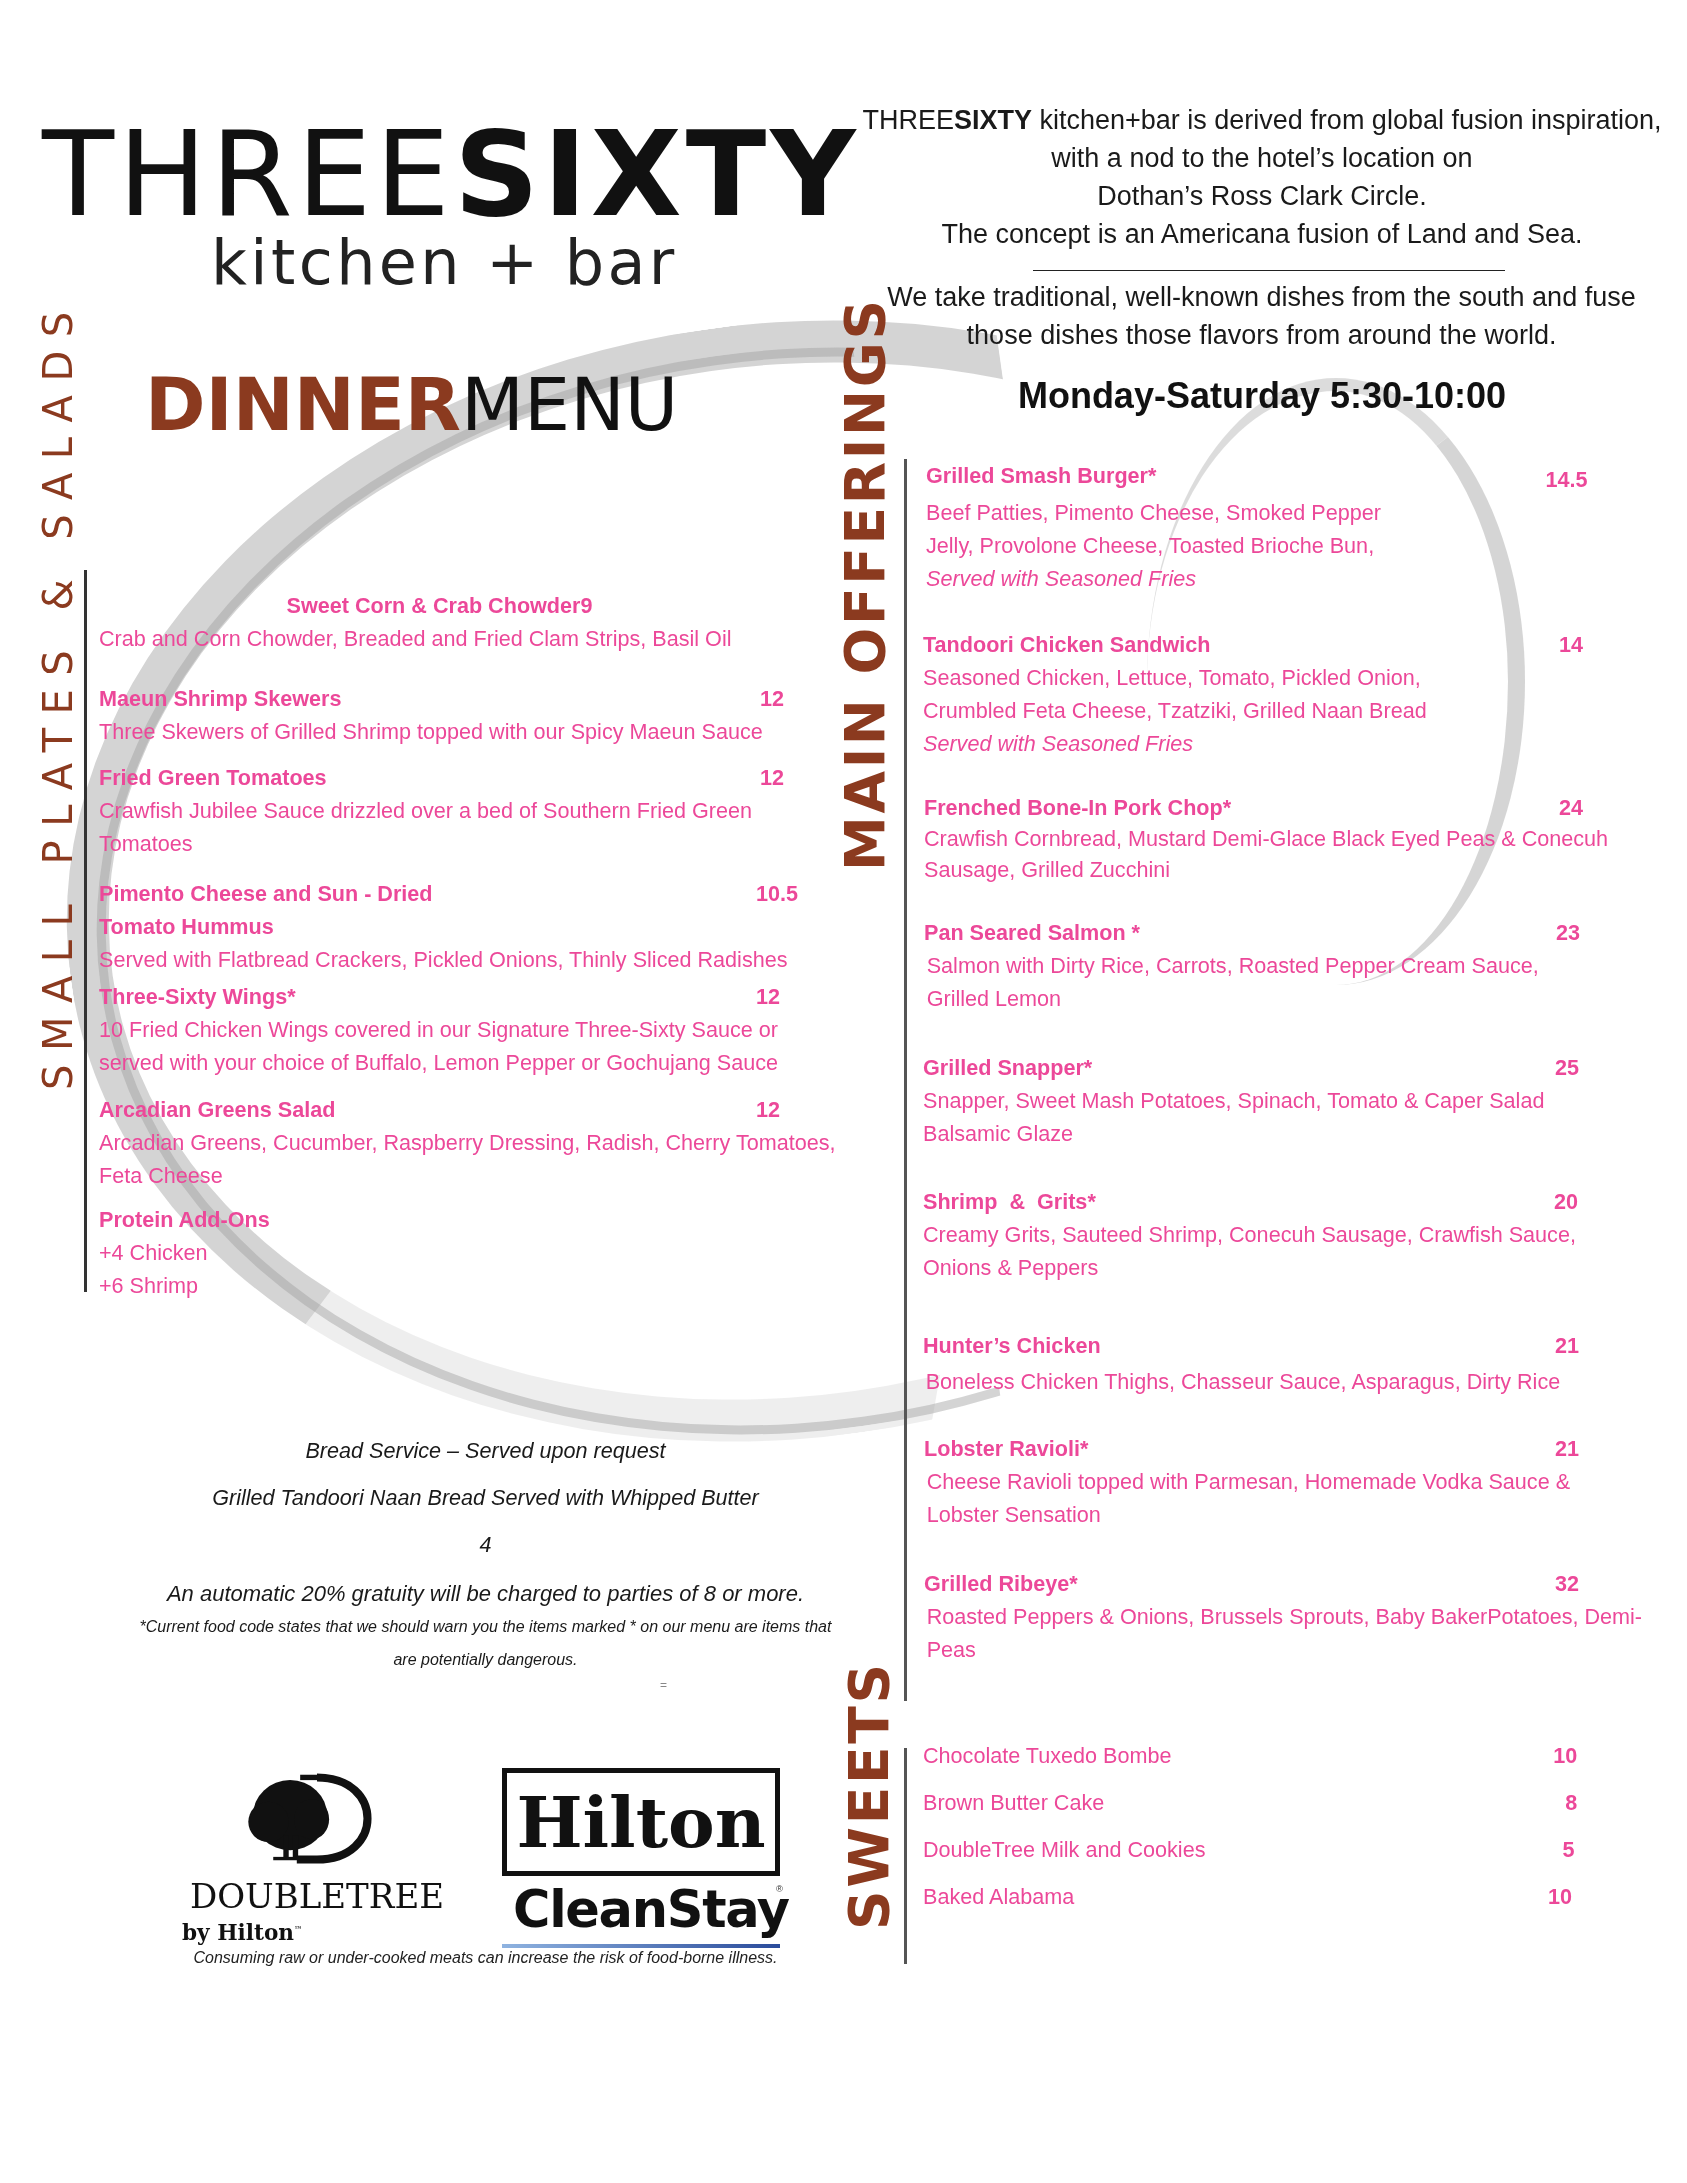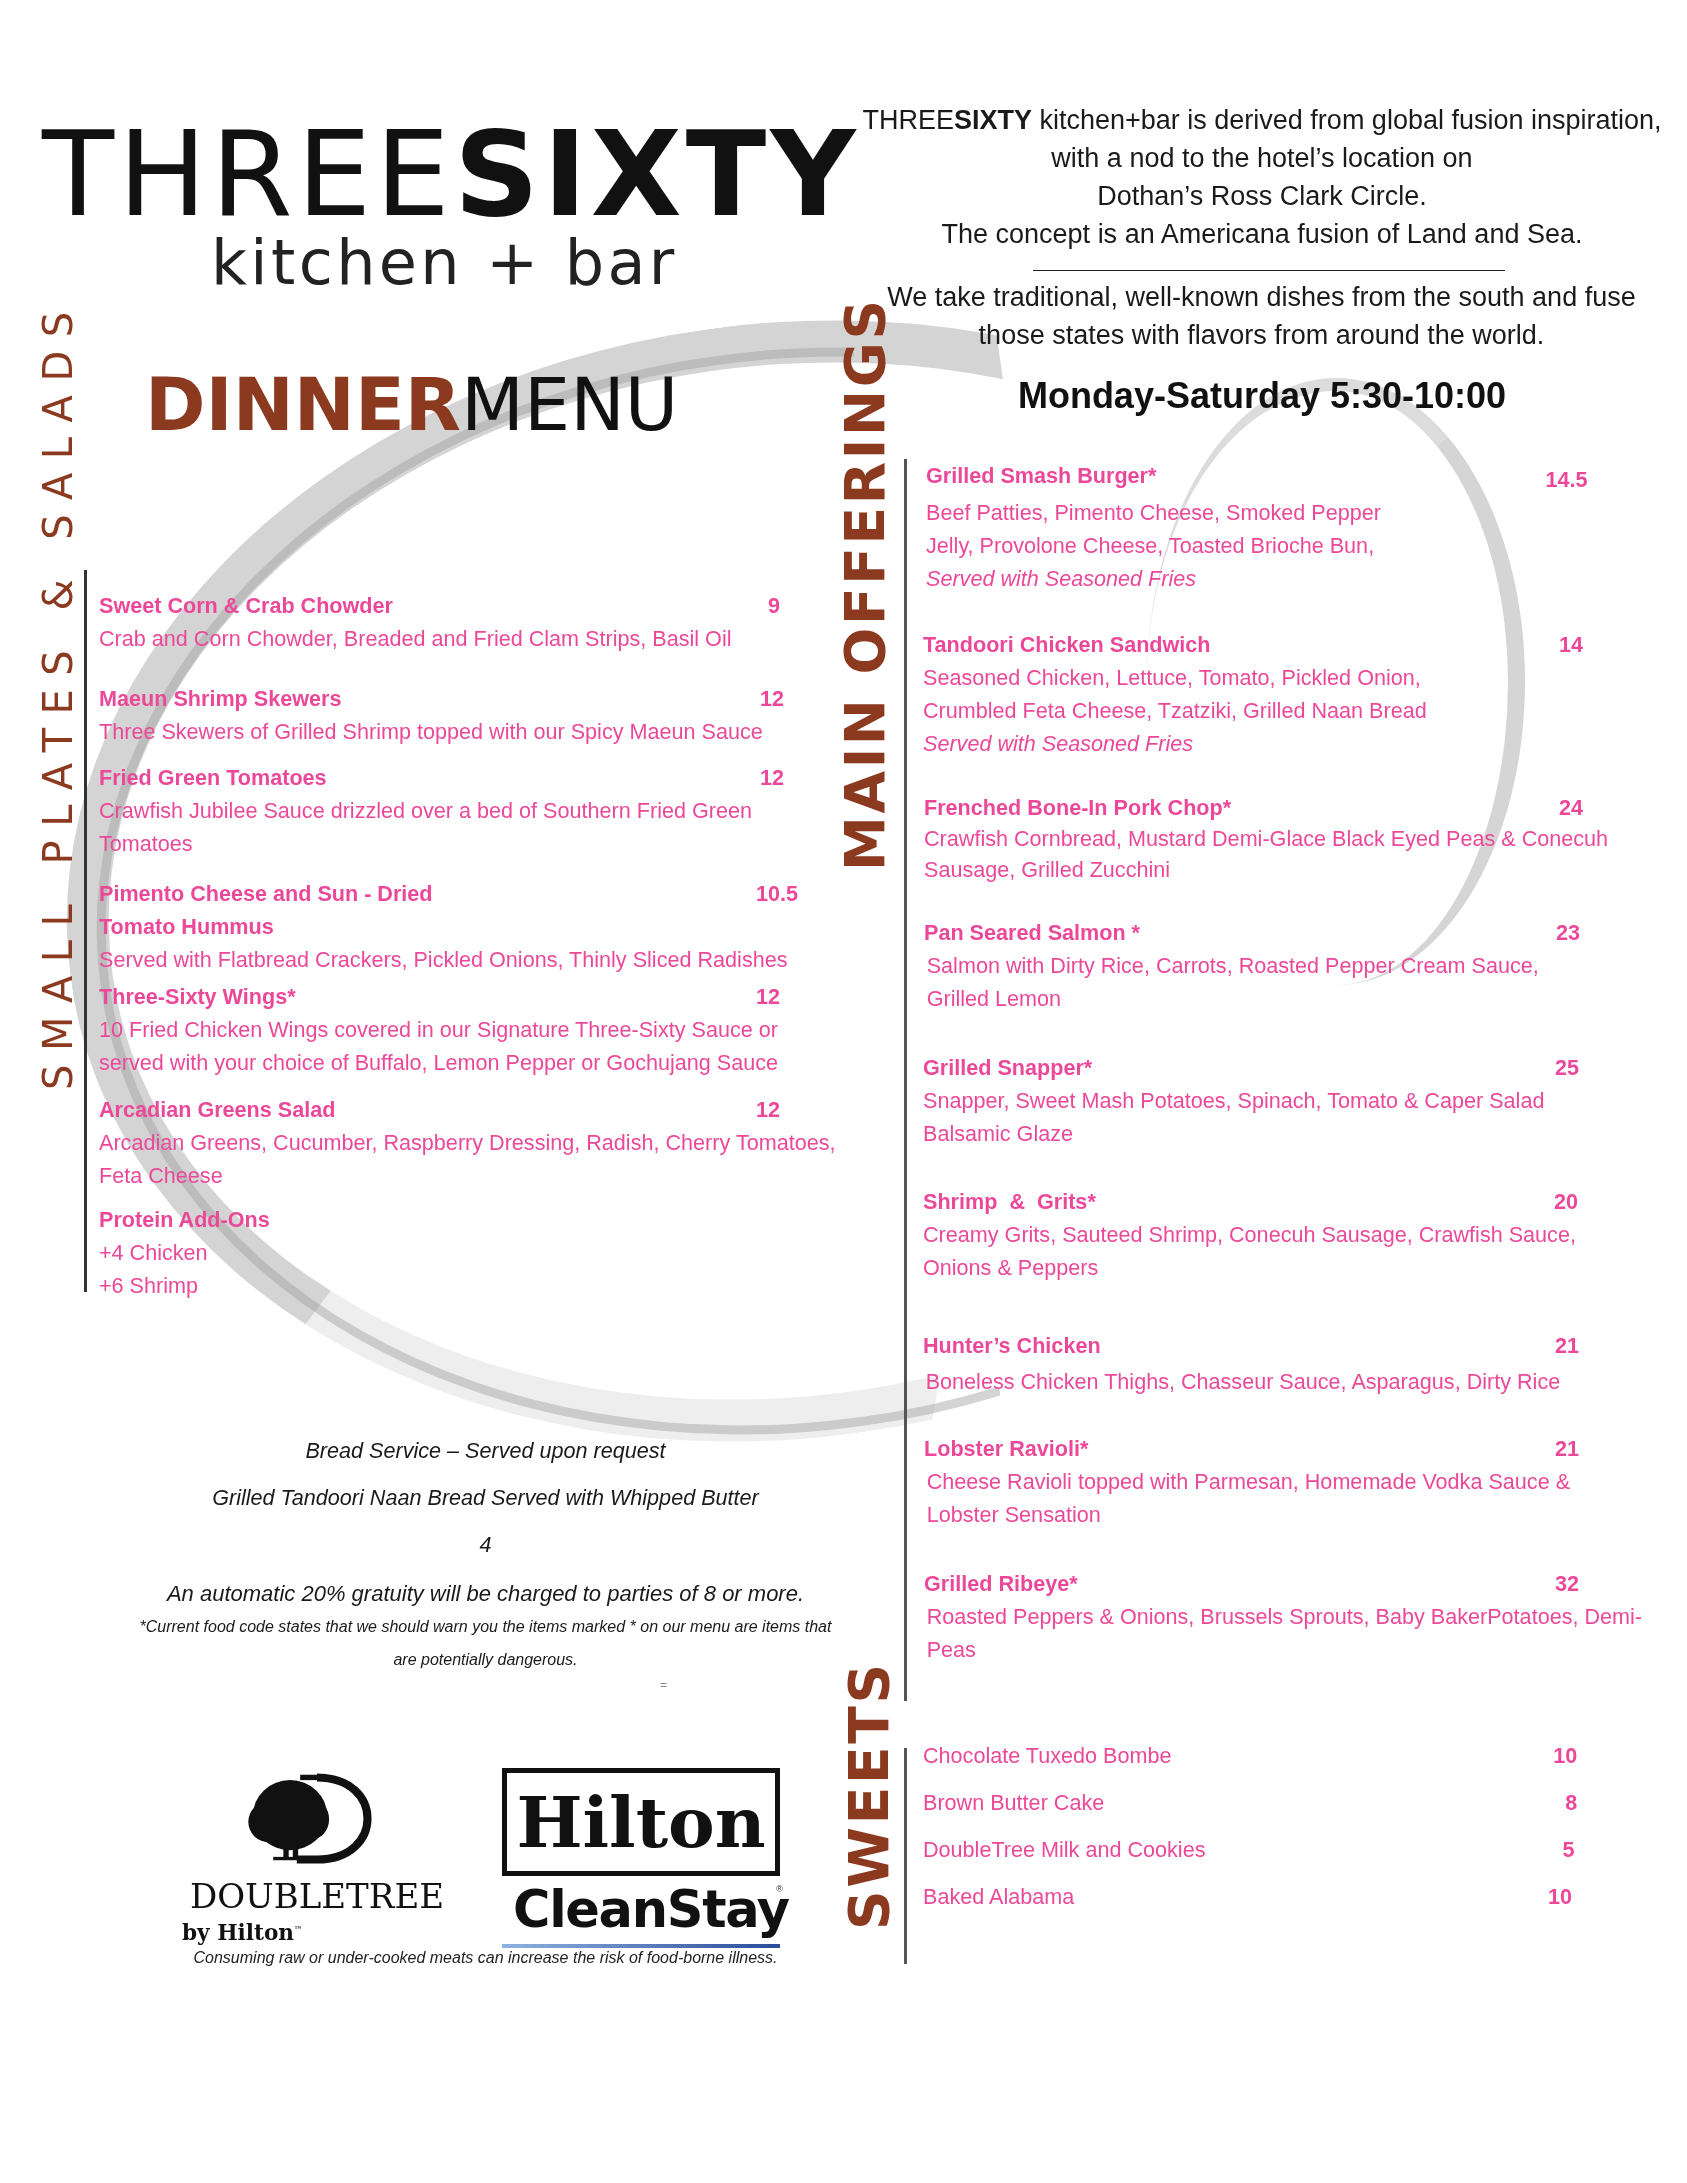--- a/index.html
+++ b/index.html
@@ -94,34 +94,34 @@
 
 <div class="abs intro">
   <div><span>THREE</span><b>SIXTY</b><span> kitchen+bar is derived from global fusion inspiration,</span></div>
   <div>with a nod to the hotel’s location on</div>
   <div>Dothan’s Ross Clark Circle.</div>
   <div>The concept is an Americana fusion of Land and Sea.</div>
 </div>
 <div class="abs intro-rule"></div>
 <div class="abs intro2">
   <div>We take traditional, well-known dishes from the south and fuse</div>
-  <div>those states with flavors from around the world.</div>
+  <div>those dishes those flavors from around the world.</div>
 </div>
 <div class="abs hours">Monday-Saturday 5:30-10:00</div>
 
 <div class="vlabel vl-small">SMALL PLATES &amp; SALADS</div>
 <div class="vlabel vl-main">MAIN OFFERINGS</div>
 <div class="vlabel vl-sweets">SWEETS</div>
 
 <div class="vrule" style="left:84px; top:570px; height:722px; background:#333;"></div>
 <div class="vrule" style="left:904px; top:459px; height:1242px;"></div>
 <div class="vrule" style="left:904px; top:1748px; height:216px;"></div>
 
 <div class="item" style="left:99px; top:589px; width:715px;">
-  <div class="row" style="width:715px;">
+  <div class="row" style="width:715px;justify-content:center;">
       <span class="name">Sweet Corn &amp; Crab Chowder</span>
       <span class="price" style="margin-right:34px">9</span>
     </div>
   <div>Crab and Corn Chowder, Breaded and Fried Clam Strips, Basil Oil</div>
 </div>
 <div class="item" style="left:99px; top:682px; width:715px;">
   <div class="row">
       <span class="name">Maeun Shrimp Skewers</span>
       <span class="price" style="margin-right:30px">12</span>
     </div>

